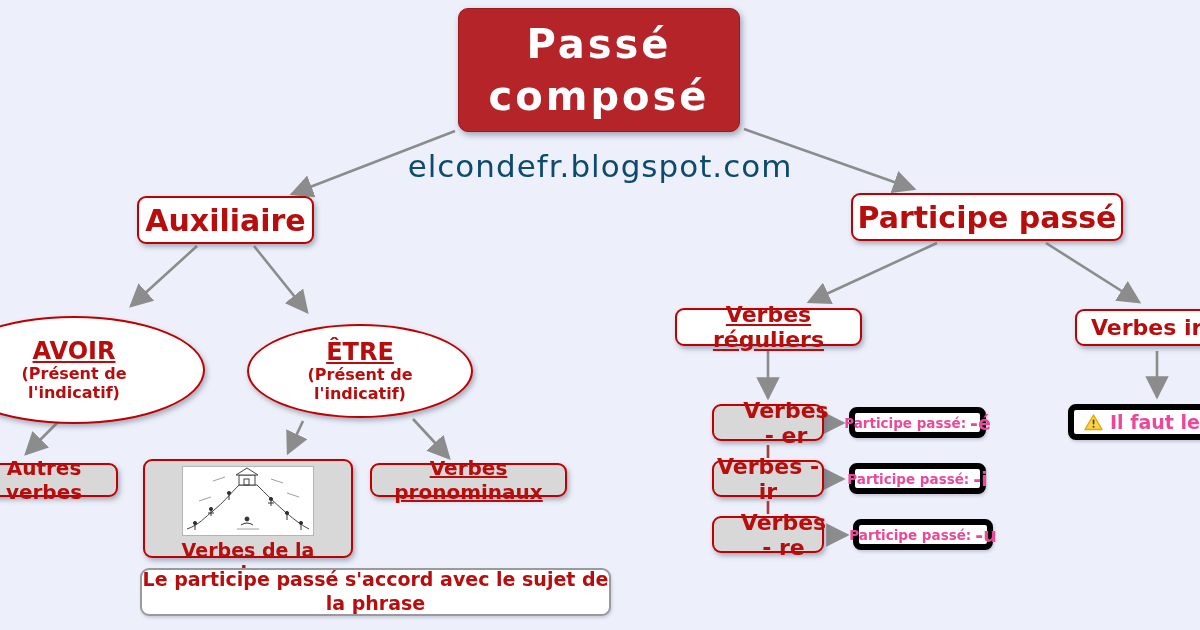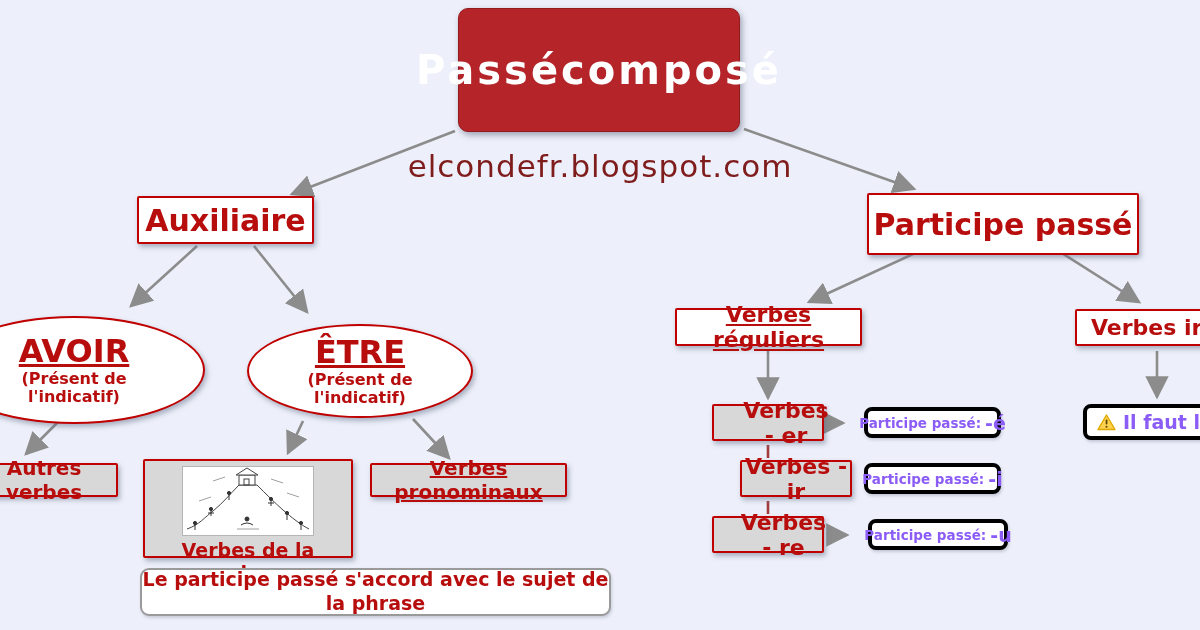--- a/index.html
+++ b/index.html
@@ -3,48 +3,47 @@
 <meta charset="utf-8">
 <style>
   html,body{margin:0;padding:0;}
   #stage{
     position:relative;width:1200px;height:630px;overflow:hidden;
     background:#edf0fa;font-family:"DejaVu Sans","Liberation Sans",sans-serif;
   }
   .arrows{position:absolute;left:0;top:0;pointer-events:none;}
   .node{
     position:absolute;box-sizing:border-box;background:#fff;
-    border:2px solid #c00000;border-radius:2px;color:#b80d0d;font-weight:bold;
+    border:2px solid #c00000;border-radius:9px;color:#b80d0d;font-weight:bold;
     display:flex;align-items:center;justify-content:center;text-align:center;
     box-shadow:2px 3px 5px rgba(100,110,135,.5);
   }
   .node--gray{background:#d8d8d8;}
   .node--ellipse{border-radius:50%;flex-direction:column;line-height:1.15;}
-  .node--ellipse .ell-title{font-size:32px;text-decoration:underline;}
+  .node--ellipse .ell-title{font-size:24px;text-decoration:underline;}
   .node--ellipse .ell-sub{font-size:16px;padding:0 28px;}
   .titlebox{
     position:absolute;left:458px;top:8px;width:282px;height:124px;box-sizing:border-box;
     background:#b42429;border:1px solid #951b1f;border-radius:10px;
     box-shadow:2px 3px 6px rgba(90,95,120,.55);
-    display:flex;flex-direction:row;align-items:center;justify-content:center;
+    display:flex;flex-direction:column;align-items:center;justify-content:center;
     color:#fff;font-weight:bold;font-size:40px;letter-spacing:3px;line-height:1.3;
   }
   .watermark{
     position:absolute;left:0;top:148px;width:1200px;text-align:center;
-    color:#7f1d1d;font-size:31px;letter-spacing:1px;
+    color:#0c4a6e;font-size:31px;letter-spacing:1px;
   }
   .big-label{font-size:30px;}
   .mid-label{font-size:22px;}
   .small-label{font-size:20px;}
   .resultbox{
     position:absolute;box-sizing:border-box;background:#fff;
-    border:4px solid #000000;border-radius:8px;color:#8b5cf6;font-weight:bold;
+    border:6px solid #000000;border-radius:8px;color:#ec4899;font-weight:bold;
     display:flex;align-items:center;justify-content:center;white-space:nowrap;
     box-shadow:1px 2px 3px rgba(120,125,150,.35);
-    margin-left:15px;
   }
   .resultbox .res-label{font-size:13.5px;}
   .resultbox .res-suffix{font-size:19px;margin-left:4px;}
   .montagne{flex-direction:column;justify-content:flex-start;padding-top:5px;}
   .montagne .pic{width:130px;height:68px;background:#fff;border:1px solid #b5b5b5;}
   .montagne .cap{font-size:19px;margin-top:3px;}
   .notebox{
     position:absolute;left:140px;top:568px;width:471px;height:48px;box-sizing:border-box;
     background:#fff;border:2px solid #9a9a9a;border-radius:9px;
     color:#b80d0d;font-weight:bold;text-align:center;
@@ -94,21 +93,21 @@
   <div class="titlebox">
     <span>Passé</span>
     <span>composé</span>
   </div>
 
   <div class="watermark">elcondefr.blogspot.com</div>
 
   <div class="node big-label" style="left:137px;top:196px;width:177px;height:48px;">
     <span>Auxiliaire</span>
   </div>
-  <div class="node big-label" style="left:851px;top:193px;width:272px;height:62px;margin-left:16px;">
+  <div class="node big-label" style="left:851px;top:193px;width:272px;height:48px;">
     <span>Participe passé</span>
   </div>
 
   <div class="node node--ellipse" style="left:-57px;top:316px;width:262px;height:108px;">
     <span class="ell-title">AVOIR</span>
     <span class="ell-sub">(Présent de l'indicatif)</span>
   </div>
   <div class="node node--ellipse" style="left:247px;top:324px;width:226px;height:94px;">
     <span class="ell-title">ÊTRE</span>
     <span class="ell-sub">(Présent de l'indicatif)</span>
@@ -173,21 +172,21 @@
   </div>
 
   <div class="node node--gray mid-label" style="left:712px;top:404px;width:112px;height:37px;border-width:2.5px;padding-left:36px;">
     <span>Verbes - er</span>
   </div>
   <div class="resultbox" style="left:849px;top:407px;width:137px;height:31px;">
     <span class="res-label">Participe passé:</span>
     <span class="res-suffix">-é</span>
   </div>
 
-  <div class="node node--gray mid-label" style="left:740px;top:460px;width:112px;height:37px;border-width:2.5px;">
+  <div class="node node--gray mid-label" style="left:712px;top:460px;width:112px;height:37px;border-width:2.5px;">
     <span>Verbes - ir</span>
   </div>
   <div class="resultbox" style="left:849px;top:463px;width:137px;height:31px;">
     <span class="res-label">Participe passé:</span>
     <span class="res-suffix">-i</span>
   </div>
 
   <div class="node node--gray mid-label" style="left:712px;top:516px;width:112px;height:37px;border-width:2.5px;padding-left:31px;">
     <span>Verbes - re</span>
   </div>

